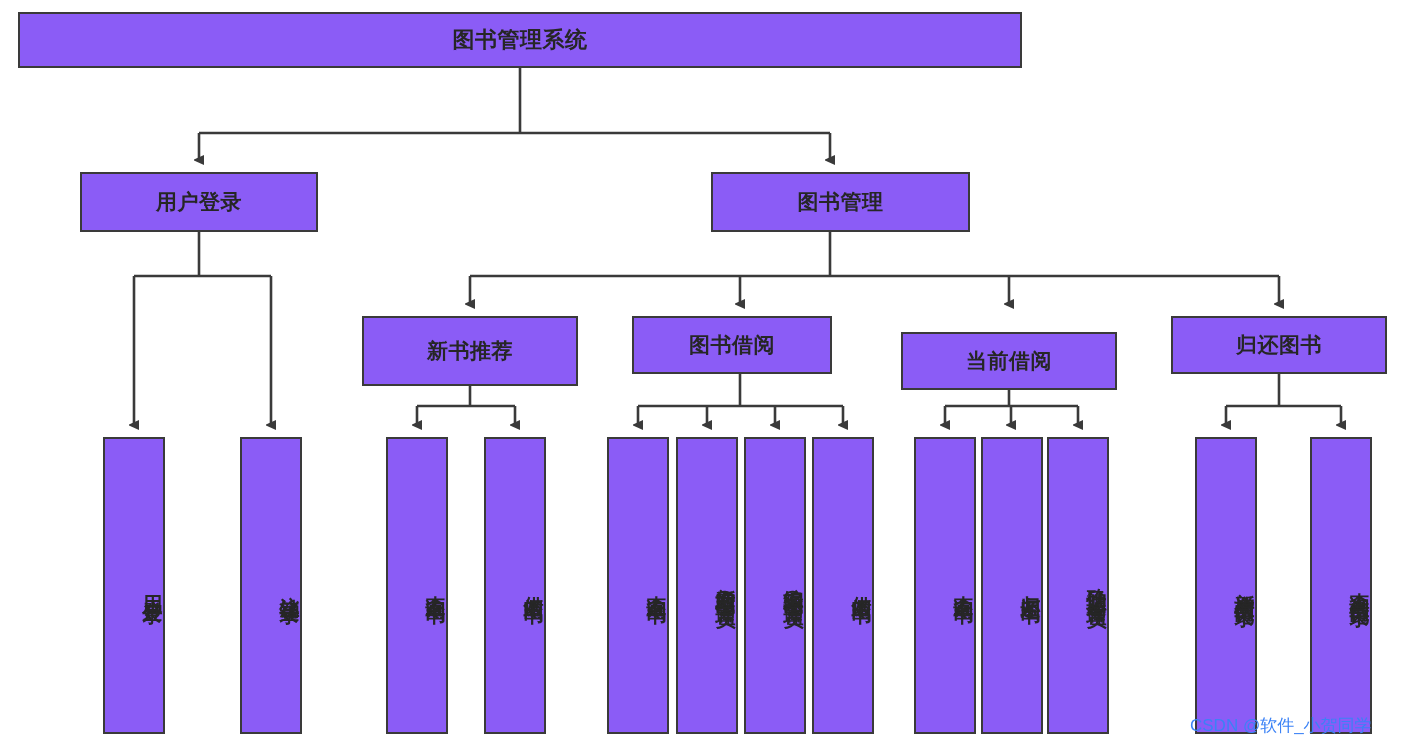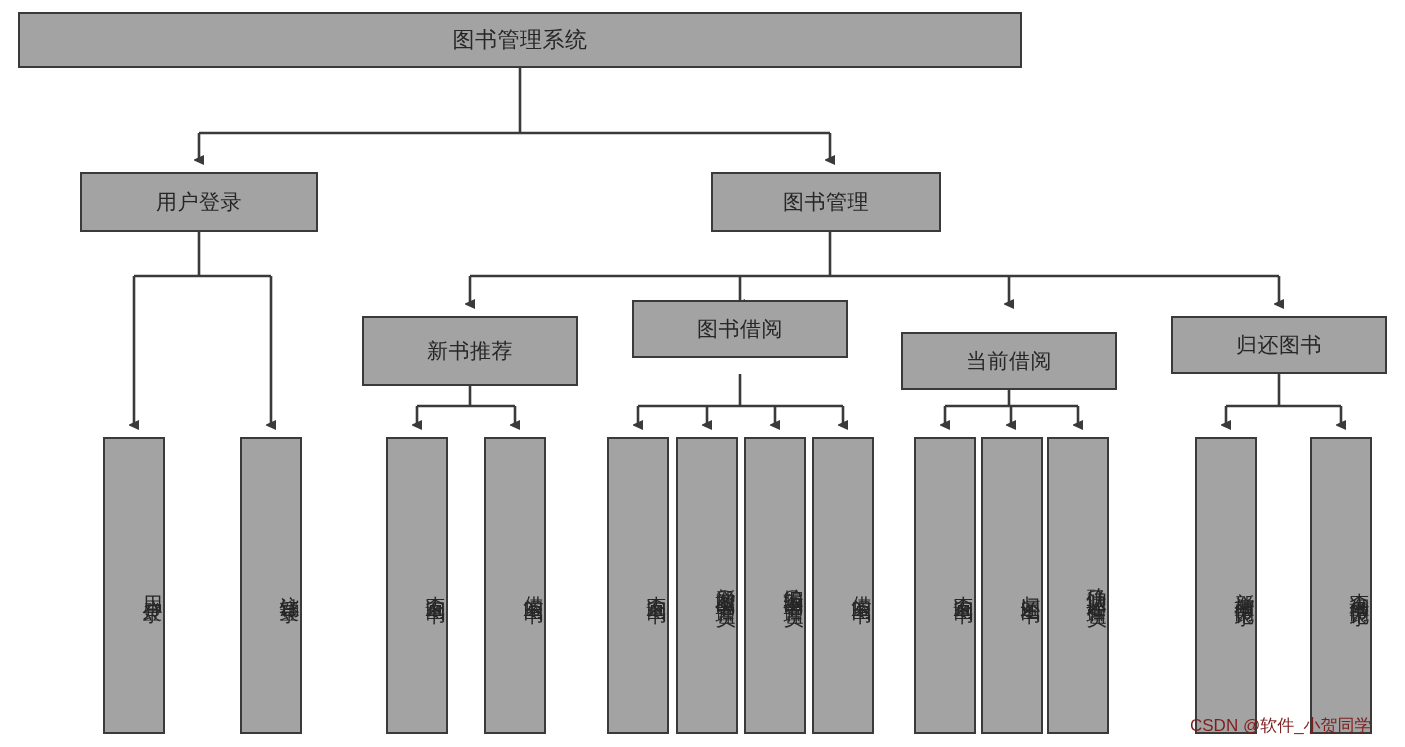--- a/index.html
+++ b/index.html
@@ -22,28 +22,29 @@
     position: absolute;
     left: 0;
     top: 0;
     width: 1405px;
     height: 747px;
     pointer-events: none;
   }
   .node {
     position: absolute;
     box-sizing: border-box;
-    background: #a3a3a3;
+    background: #8b5cf6;
     border: 2.5px solid #3a3a3a;
     display: flex;
     align-items: center;
     justify-content: center;
     text-align: center;
     color: #262626;
     z-index: 2;
+    font-weight: bold;
   }
   .node.horizontal {
     writing-mode: horizontal-tb;
     font-size: 21px;
     letter-spacing: 0.5px;
   }
   .node.root {
     font-size: 22px;
   }
   .node.vertical {
@@ -60,21 +61,21 @@
     writing-mode: vertical-rl;
     text-orientation: upright;
     display: block;
     white-space: nowrap;
   }
   .watermark {
     position: absolute;
     left: 1190px;
     top: 714px;
     font-size: 17px;
-    color: #7f1d1d;
+    color: #3b82f6;
     white-space: nowrap;
     z-index: 3;
     font-family: "Liberation Sans", "DejaVu Sans", sans-serif;
   }
 </style>
 </head>
 <body>
 
 <div id="canvas">
 
@@ -128,28 +129,28 @@
     </g>
   </svg>
 
   <div class="node horizontal root" style="left:18px; top:12px; width:1004px; height:56px;">
     <span>图书管理系统</span>
   </div>
 
   <div class="node horizontal" style="left:80px; top:172px; width:238px; height:60px;">
     <span>用户登录</span>
   </div>
-  <div class="node horizontal" style="left:711px; top:172px; width:230px; height:60px;">
+  <div class="node horizontal" style="left:711px; top:172px; width:259px; height:60px;">
     <span>图书管理</span>
   </div>
 
   <div class="node horizontal" style="left:362px; top:316px; width:216px; height:70px;">
     <span>新书推荐</span>
   </div>
-  <div class="node horizontal" style="left:632px; top:300px; width:216px; height:58px;">
+  <div class="node horizontal" style="left:632px; top:316px; width:200px; height:58px;">
     <span>图书借阅</span>
   </div>
   <div class="node horizontal" style="left:901px; top:316px; width:216px; height:58px;margin-top:16px;">
     <span>当前借阅</span>
   </div>
   <div class="node horizontal" style="left:1171px; top:316px; width:216px; height:58px;">
     <span>归还图书</span>
   </div>
 
   <div class="node vertical" style="left:103px; top:437px; width:62px; height:297px;">

